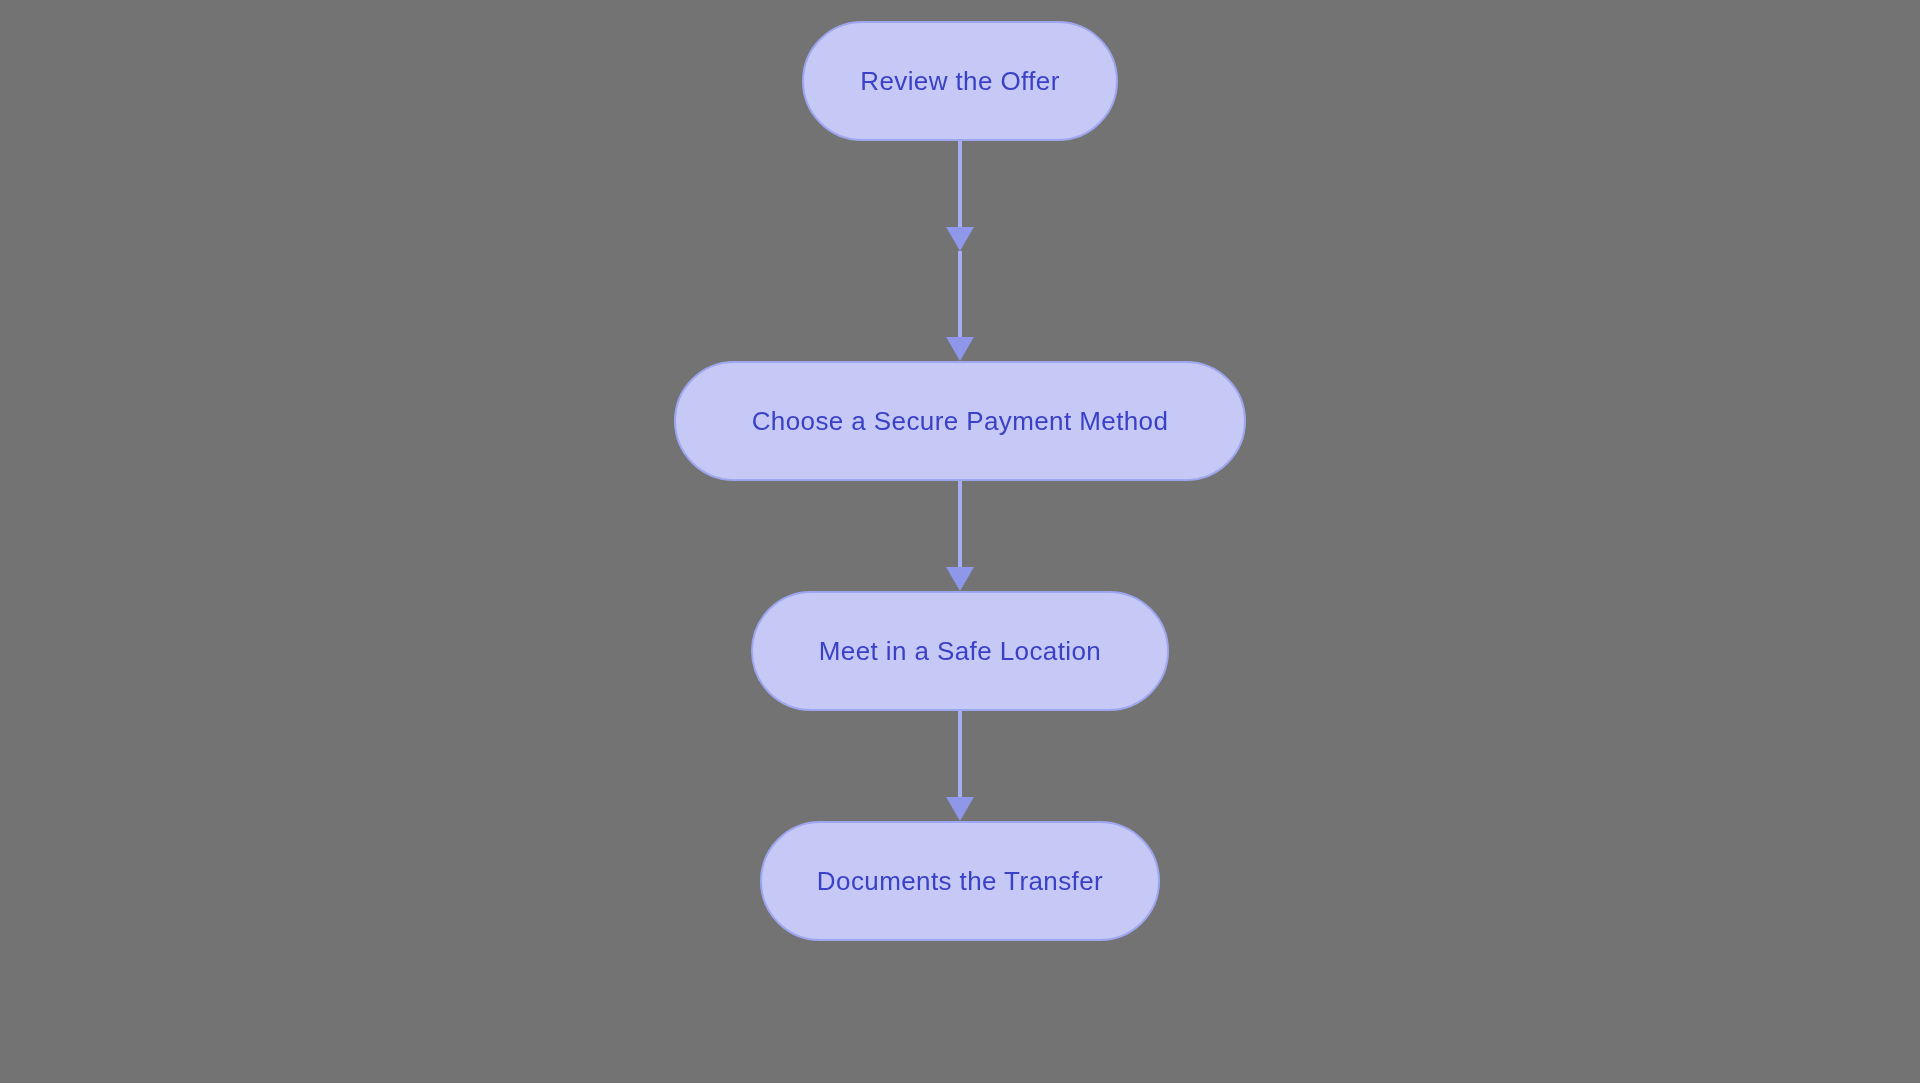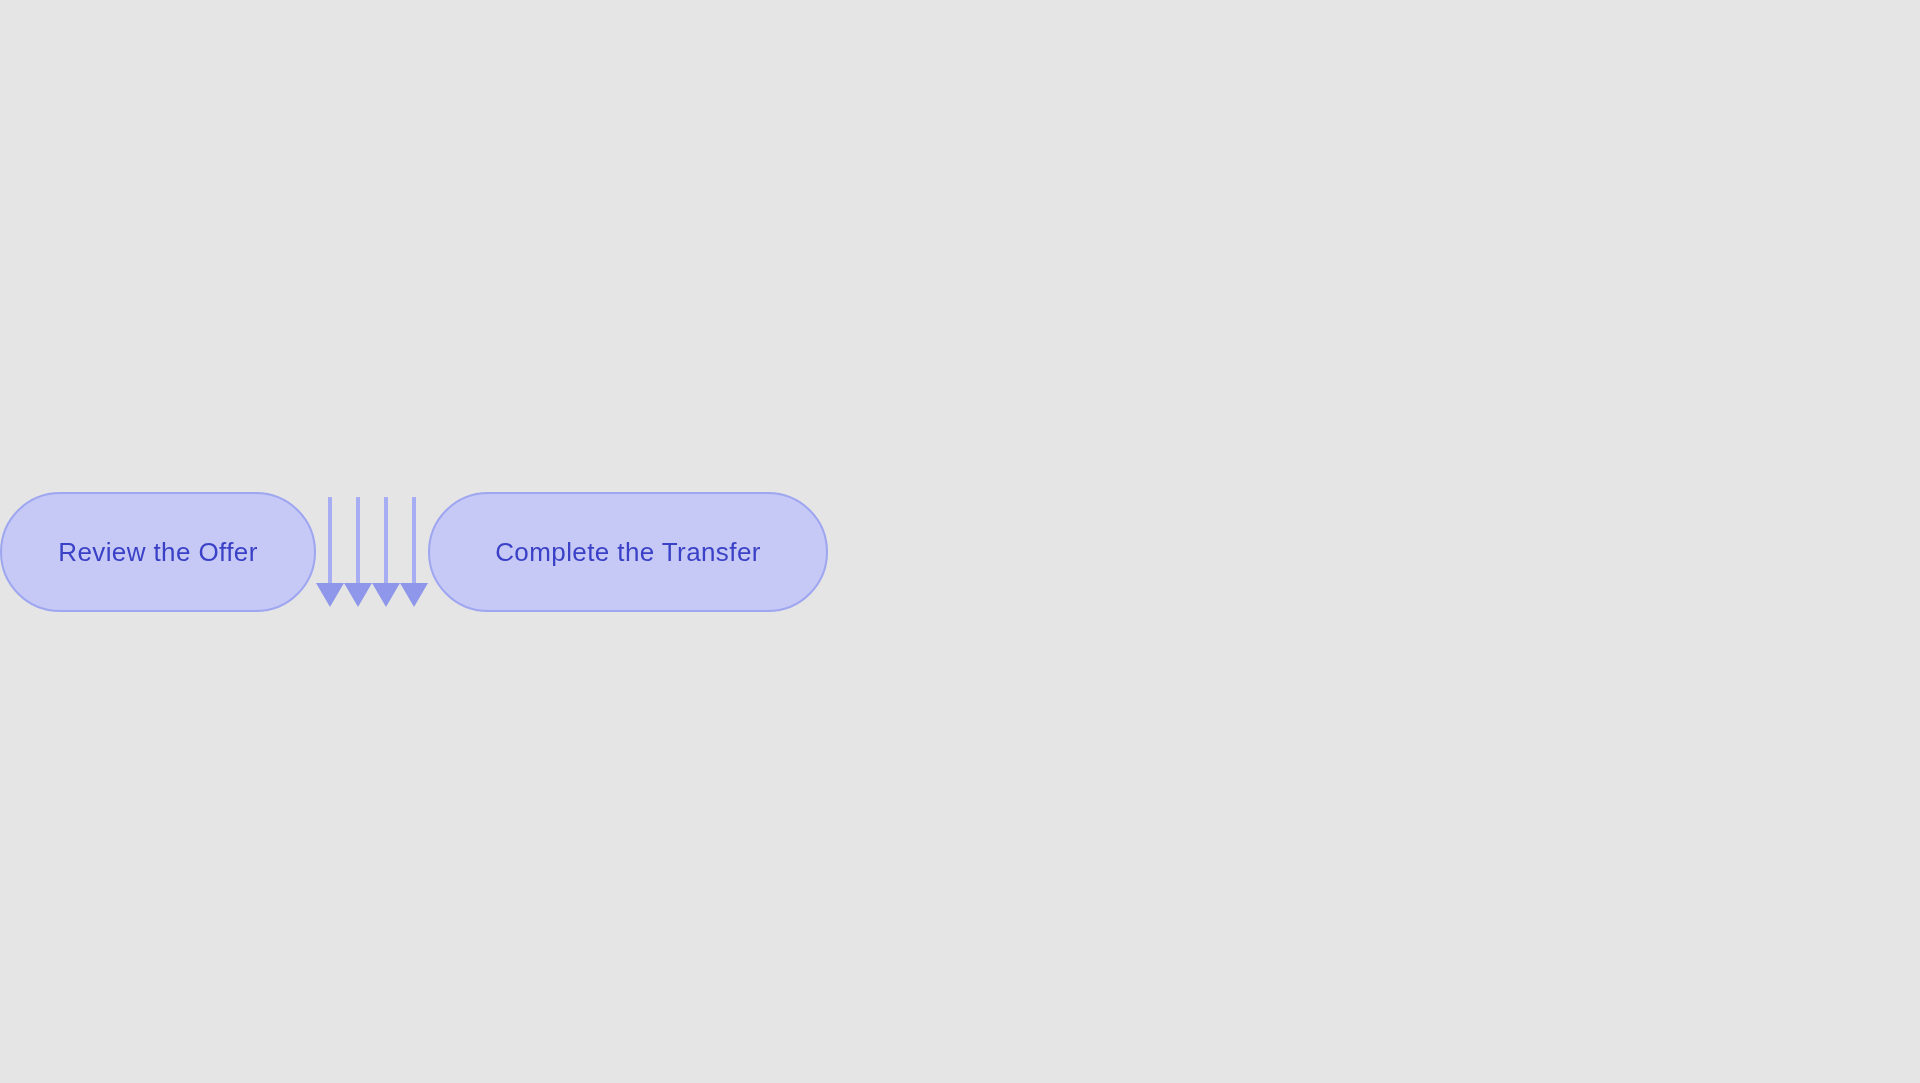--- a/index.html
+++ b/index.html
@@ -12,22 +12,23 @@
     height: 1083px;
     font-family: "Liberation Sans", "DejaVu Sans", sans-serif;
     overflow: hidden;
   }
   .canvas {
     width: 1920px;
     height: 1083px;
     box-sizing: border-box;
     padding-top: 21px;
     display: flex;
+    flex-direction: column;
     align-items: center;
-    background: #e5e5e5;
+    background: #737373;
   }
   .flow-node {
     height: 120px;
     box-sizing: border-box;
     border-radius: 60px;
     background: #c6c9f6;
     border: 2px solid #9ea6f0;
     color: #3a41c6;
     display: flex;
     align-items: center;
@@ -77,29 +78,35 @@
     <div class="shaft"></div>
     <div class="head"></div>
   </div>
 
 
   <div class="flow-arrow">
     <div class="shaft"></div>
     <div class="head"></div>
   </div>
 
+  <div class="flow-node n2">
+    <span>Choose a Secure Payment Method</span>
+  </div>
 
   <div class="flow-arrow">
     <div class="shaft"></div>
     <div class="head"></div>
   </div>
 
+  <div class="flow-node n3">
+    <span>Meet in a Safe Location</span>
+  </div>
 
   <div class="flow-arrow">
     <div class="shaft"></div>
     <div class="head"></div>
   </div>
 
   <div class="flow-node n4">
-    <span>Complete the Transfer</span>
+    <span>Documents the Transfer</span>
   </div>
 
 </div>
 
 </body></html>

